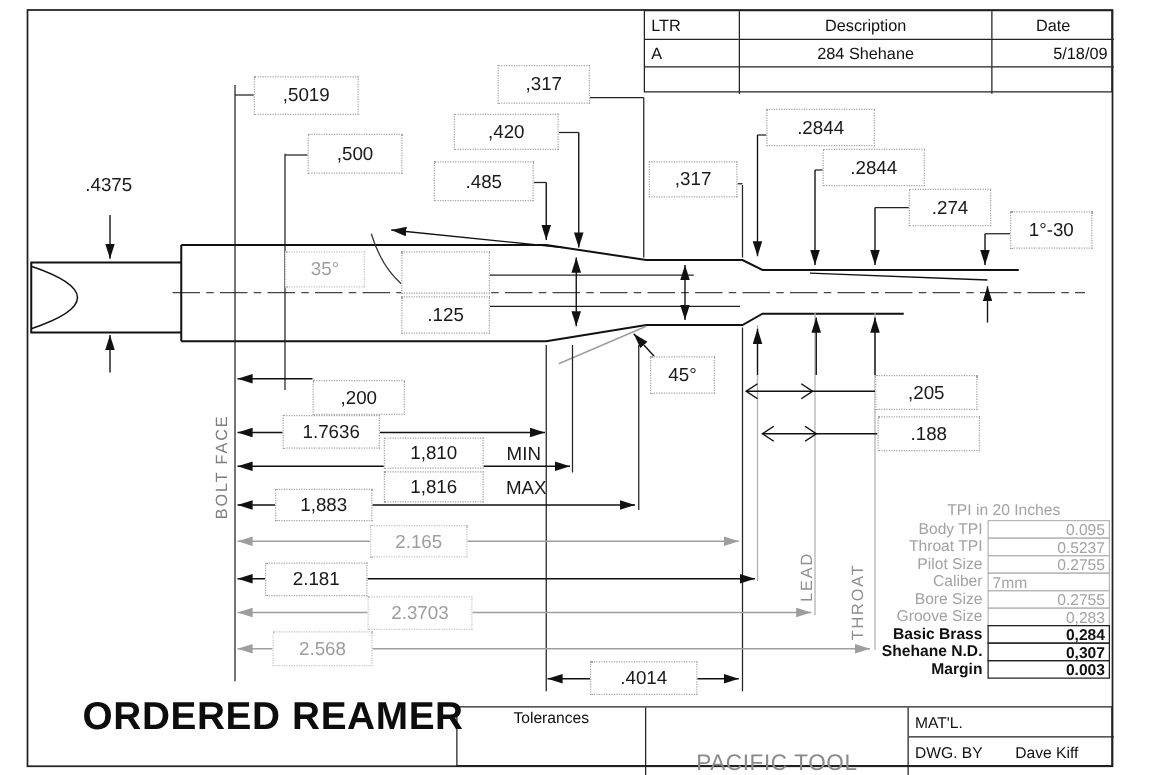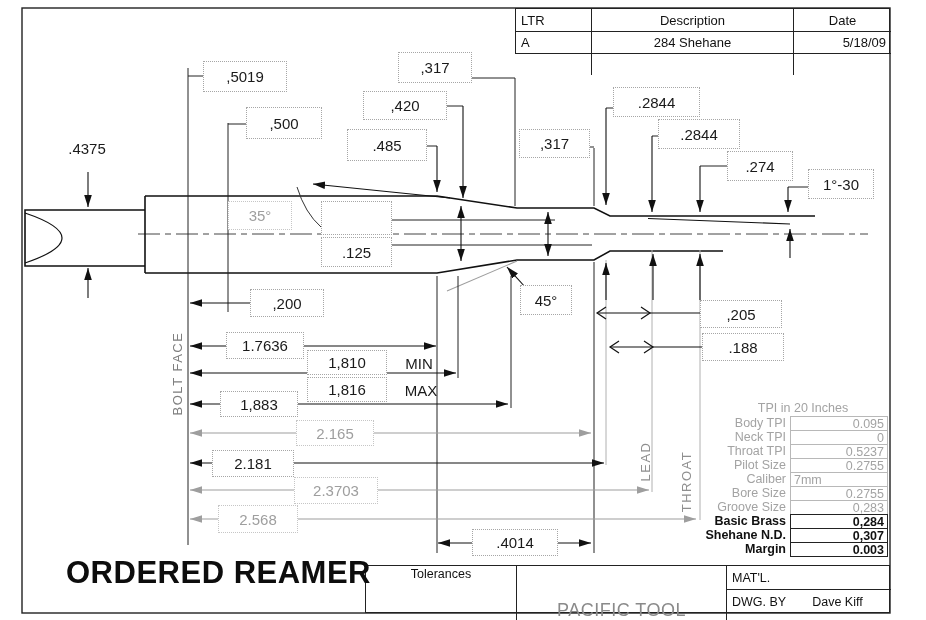--- a/index.html
+++ b/index.html
@@ -7,21 +7,21 @@
          font-family:"Liberation Sans",sans-serif;}
   #linework{position:absolute;left:0;top:0;}
   .dim{position:absolute;box-sizing:border-box;display:flex;align-items:center;justify-content:center;
        background:#fff;border:1px dotted #a6a6a6;font-size:15px;color:#1a1a1a;white-space:nowrap;}
   .dim.gray{color:#9e9e9e;border-color:#c6c6c6;}
   .dim.plain{border:none;background:transparent;}
   .vlabel{position:absolute;font-size:13px;color:#8f8f8f;letter-spacing:1.5px;
           transform:rotate(-90deg);white-space:nowrap;text-align:center;}
   .big-title{position:absolute;font-size:31px;font-weight:800;color:#0d0d0d;letter-spacing:0.5px;}
   
-  .revtable{position:absolute;left:515px;top:8px;width:375px;height:46px;box-sizing:border-box;
+  .revtable{position:absolute;left:515px;top:8px;width:375px;height:66px;box-sizing:border-box;
             border:1px solid #222;display:grid;grid-template-columns:75px 202px 98px;
             grid-template-rows:22px 22px 22px;font-size:13px;color:#111;}
   .revtable>div{box-sizing:border-box;border-left:1px solid #222;border-top:1px solid #222;
                 display:flex;align-items:center;padding:0 5px;}
   .revtable>div:nth-child(-n+3){border-top:none;}
   .revtable>div:nth-child(3n+1){border-left:none;}
   .rc{justify-content:center;}
   .rr{justify-content:flex-end;}
   
   .spec{position:absolute;left:700px;top:401px;width:188px;font-size:12.5px;line-height:14px;}
@@ -157,21 +157,21 @@
   <div class="dim" style="left:347px;top:129px;width:80px;height:32px;">.485</div>
   <div class="dim" style="left:519px;top:129px;width:71px;height:29px;">,317</div>
   <div class="dim" style="left:613px;top:87px;width:87px;height:30px;">.2844</div>
   <div class="dim" style="left:658px;top:119px;width:82px;height:30px;">.2844</div>
   <div class="dim" style="left:727px;top:151px;width:66px;height:30px;">.274</div>
   <div class="dim" style="left:808px;top:169px;width:66px;height:30px;">1°-30</div>
   <div class="dim gray" style="left:228px;top:201px;width:64px;height:29px;">35°</div>
   <div class="dim" style="left:321px;top:201px;width:71px;height:34px;"></div>
   <div class="dim" style="left:321px;top:237px;width:71px;height:30px;">.125</div>
   <div class="dim" style="left:520px;top:285px;width:52px;height:30px;">45°</div>
-  <div class="dim" style="left:250px;top:289px;width:74px;height:28px;">,200</div>
+  <div class="dim" style="left:250px;top:304px;width:74px;height:28px;">,200</div>
   <div class="dim" style="left:700px;top:300px;width:82px;height:28px;">,205</div>
   <div class="dim" style="left:702px;top:333px;width:82px;height:28px;">.188</div>
   <div class="dim" style="left:226px;top:332px;width:78px;height:27px;">1.7636</div>
   <div class="dim" style="left:307px;top:350px;width:80px;height:25px;">1,810</div>
   <div class="dim plain" style="left:396px;top:351px;width:46px;height:24px;">MIN</div>
   <div class="dim" style="left:307px;top:377px;width:80px;height:25px;">1,816</div>
   <div class="dim plain" style="left:396px;top:378px;width:50px;height:24px;">MAX</div>
   <div class="dim" style="left:220px;top:391px;width:78px;height:26px;">1,883</div>
   <div class="dim gray" style="left:296px;top:420px;width:78px;height:26px;">2.165</div>
   <div class="dim" style="left:212px;top:450px;width:82px;height:27px;">2.181</div>
@@ -195,24 +195,20 @@
     <div></div>
   </div>
 
   <div class="spec">
     <div class="spec-head">TPI in 20 Inches</div>
     <div class="srow muted">
       <div class="slab">Body TPI</div>
       <div class="sval">0.095</div>
     </div>
     <div class="srow muted">
-      <div class="slab">Neck TPI</div>
-      <div class="sval">0</div>
-    </div>
-    <div class="srow muted">
       <div class="slab">Throat TPI</div>
       <div class="sval">0.5237</div>
     </div>
     <div class="srow muted">
       <div class="slab">Pilot Size</div>
       <div class="sval">0.2755</div>
     </div>
     <div class="srow muted">
       <div class="slab">Caliber</div>
       <div class="sval left">7mm</div>

